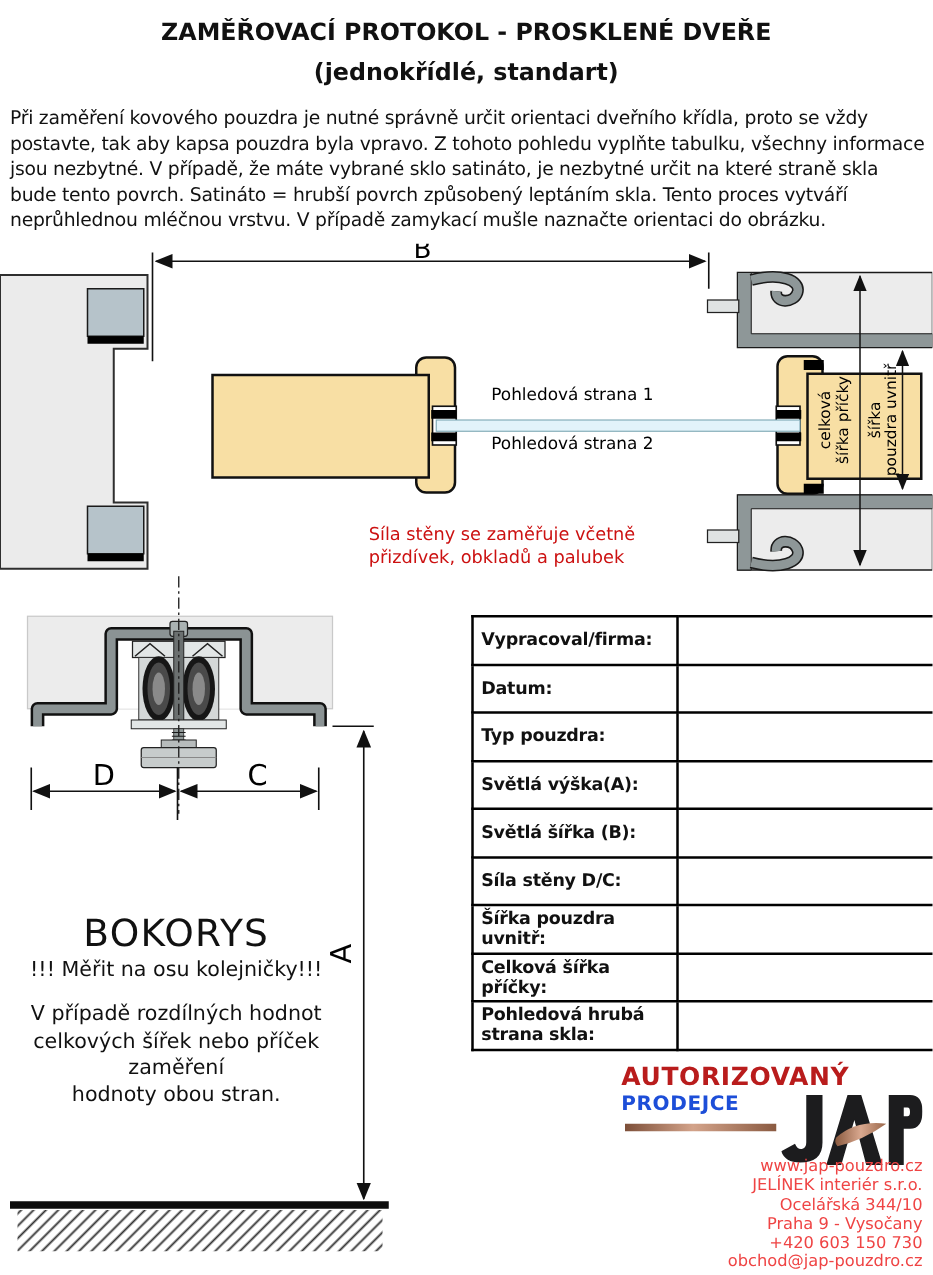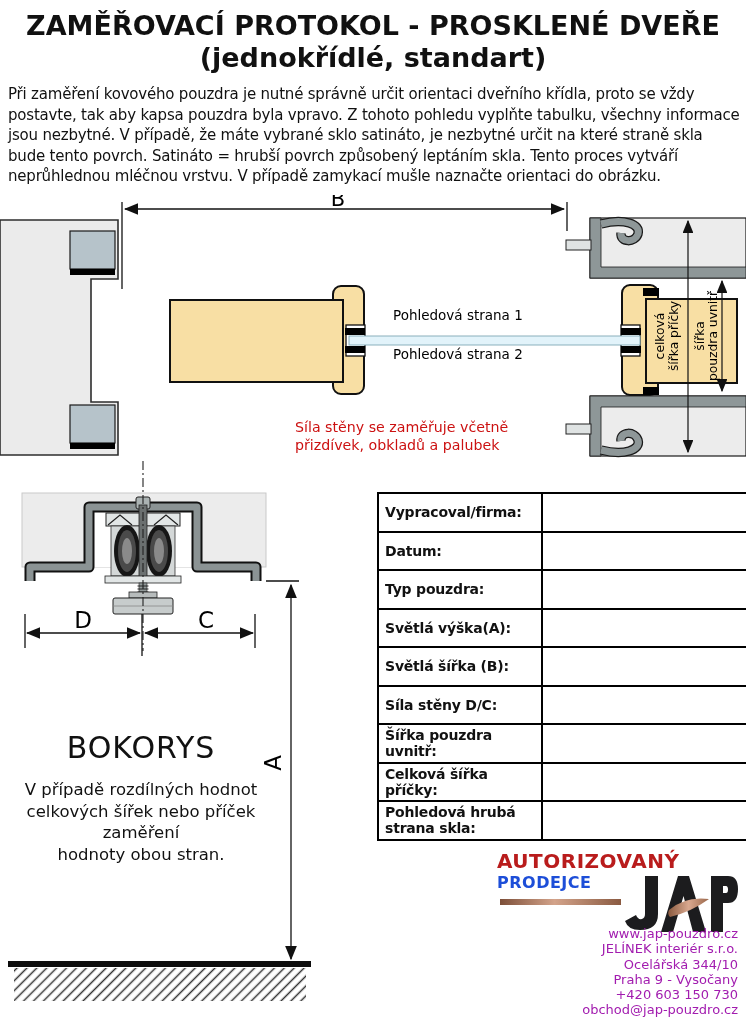--- a/index.html
+++ b/index.html
@@ -2,21 +2,21 @@
 <html><head>
 <meta charset="utf-8">
 <style>
   html,body{margin:0;padding:0;}
   body{
     width:746px;height:1020px;position:relative;overflow:hidden;
     background:#fff;color:#111;
     font-family:"DejaVu Sans","Liberation Sans",sans-serif;
   }
   .abs{position:absolute;}
-  .title{left:0;top:10px;width:746px;text-align:center;font-weight:bold;font-size:27px;line-height:32px;}
+  .title{left:0;top:10px;width:746px;text-align:center;font-weight:bold;font-size:19px;line-height:32px;}
   .intro{left:8px;top:84px;width:734px;font-size:15px;line-height:20.5px;letter-spacing:-0.2px;}
   svg text{font-family:"DejaVu Sans","Liberation Sans",sans-serif;}
   
   table.form{
     left:377px;top:492px;position:absolute;border-collapse:collapse;
     width:360px;table-layout:fixed;
   }
   table.form td{
     border:2px solid #000;height:34.5px;padding:1px 6px;vertical-align:middle;
     font-size:14px;font-weight:bold;line-height:16px;letter-spacing:-0.2px;
@@ -26,21 +26,21 @@
   
   .bokorys-text{left:5px;top:731px;width:272px;text-align:center;}
   .bokorys-text .h{font-size:30px;line-height:34px;letter-spacing:1px;}
   .bokorys-text .s{font-size:16.5px;line-height:21px;}
   .bokorys-text .note{margin-top:14px;font-size:16.5px;line-height:21.5px;}
   
   .badge1{left:497px;top:849px;font-size:20px;font-weight:bold;letter-spacing:0.5px;color:#b91c1c;}
   .badge2{left:497px;top:873px;font-size:16px;font-weight:bold;letter-spacing:0.5px;color:#1d4ed8;}
   .badge-bar{left:500px;top:899px;width:121px;height:6px;
     background:linear-gradient(90deg,#7d4f39,#d3a38a 45%,#8a5a41);}
-  .contact{left:498px;top:926px;width:240px;text-align:right;font-size:13px;line-height:15.3px;color:#a21caf;}
+  .contact{left:498px;top:926px;width:240px;text-align:right;font-size:13px;line-height:15.3px;color:#ef4444;}
 </style>
 </head>
 <body>
 
 <div class="abs title">
   <div>ZAMĚŘOVACÍ PROTOKOL - PROSKLENÉ DVEŘE</div>
   <div>(jednokřídlé, standart)</div>
 </div>
 <div class="abs intro">Při zaměření kovového pouzdra je nutné správně určit orientaci dveřního křídla, proto se vždy postavte, tak aby kapsa pouzdra byla vpravo. Z tohoto pohledu vyplňte tabulku, všechny informace jsou nezbytné. V případě, že máte vybrané sklo satináto, je nezbytné určit na které straně skla bude tento povrch. Satináto = hrubší povrch způsobený leptáním skla. Tento proces vytváří neprůhlednou mléčnou vrstvu. V případě zamykací mušle naznačte orientaci do obrázku.</div>
 
@@ -154,20 +154,21 @@
   <line x1="266" y1="581" x2="299" y2="581" stroke="#111" stroke-width="1.3"></line>
   <line x1="291" y1="585" x2="291" y2="959" stroke="#111" stroke-width="1.3" marker-start="url(#as)" marker-end="url(#ae)"></line>
   <text transform="translate(281,763) rotate(-90)" font-size="23" text-anchor="middle">A</text>
 
   <rect x="8" y="961" width="303" height="6" fill="#0d0d0d"></rect>
   <rect x="14" y="968" width="292" height="33" fill="url(#hatch)"></rect>
 </svg>
 
 <div class="abs bokorys-text">
   <div class="h">BOKORYS</div>
+  <div class="s">!!! Měřit na osu kolejničky!!!</div>
   <div class="note">
     <div>V případě rozdílných hodnot</div>
     <div>celkových šířek nebo příček zaměření</div>
     <div>hodnoty obou stran.</div>
   </div>
 </div>
 
 <table class="form">
   <tbody>
     <tr>

